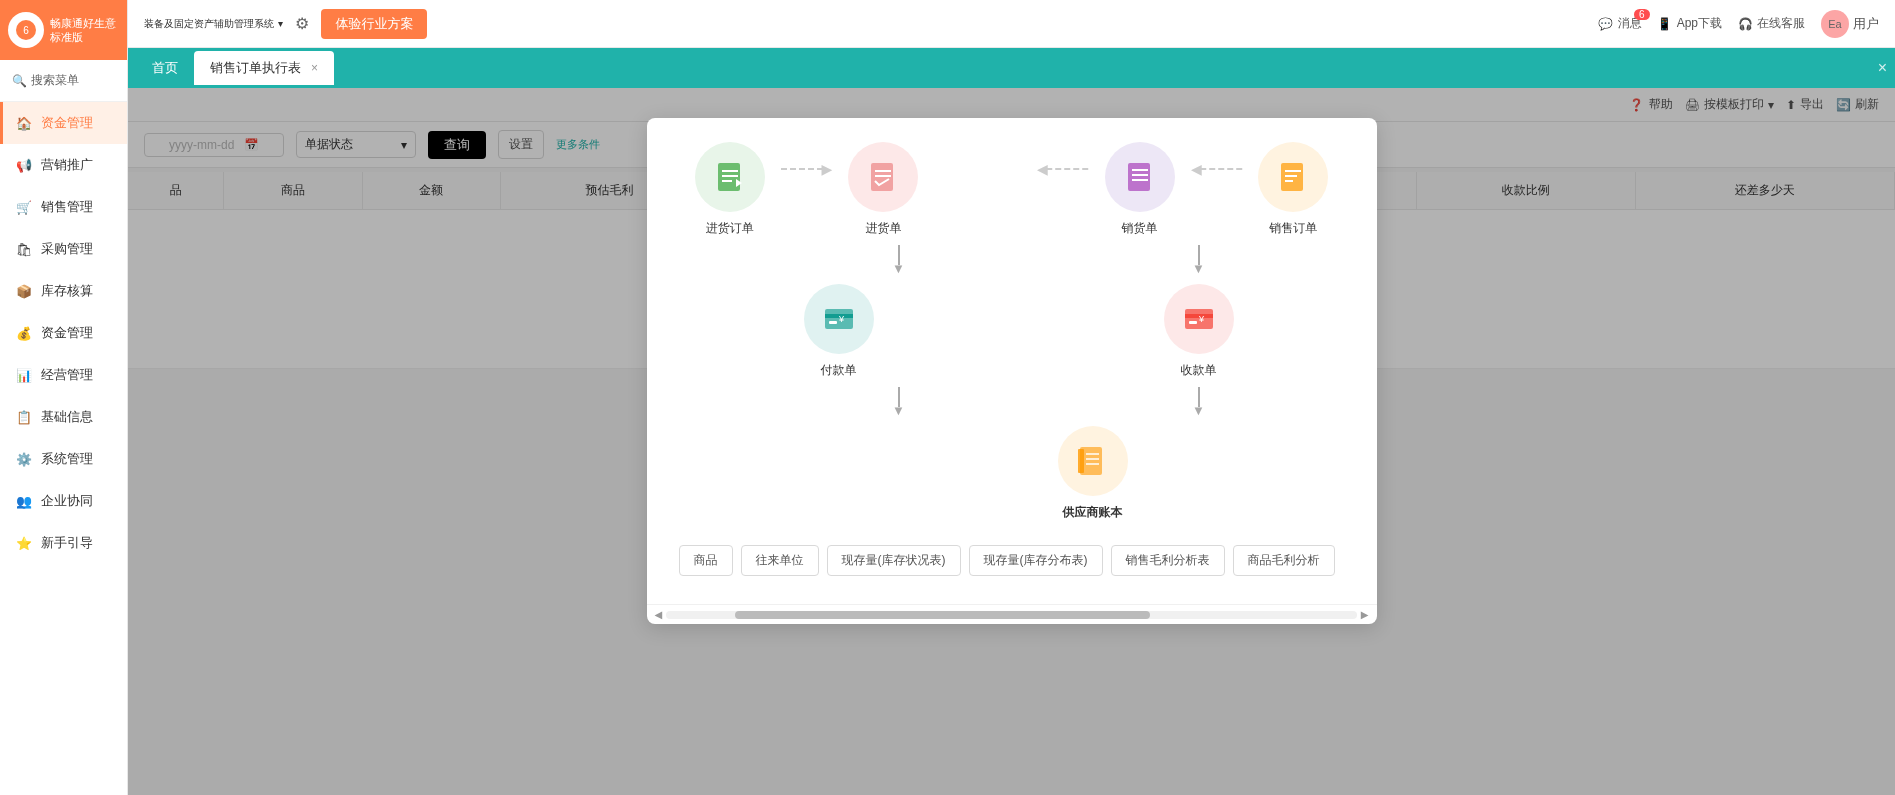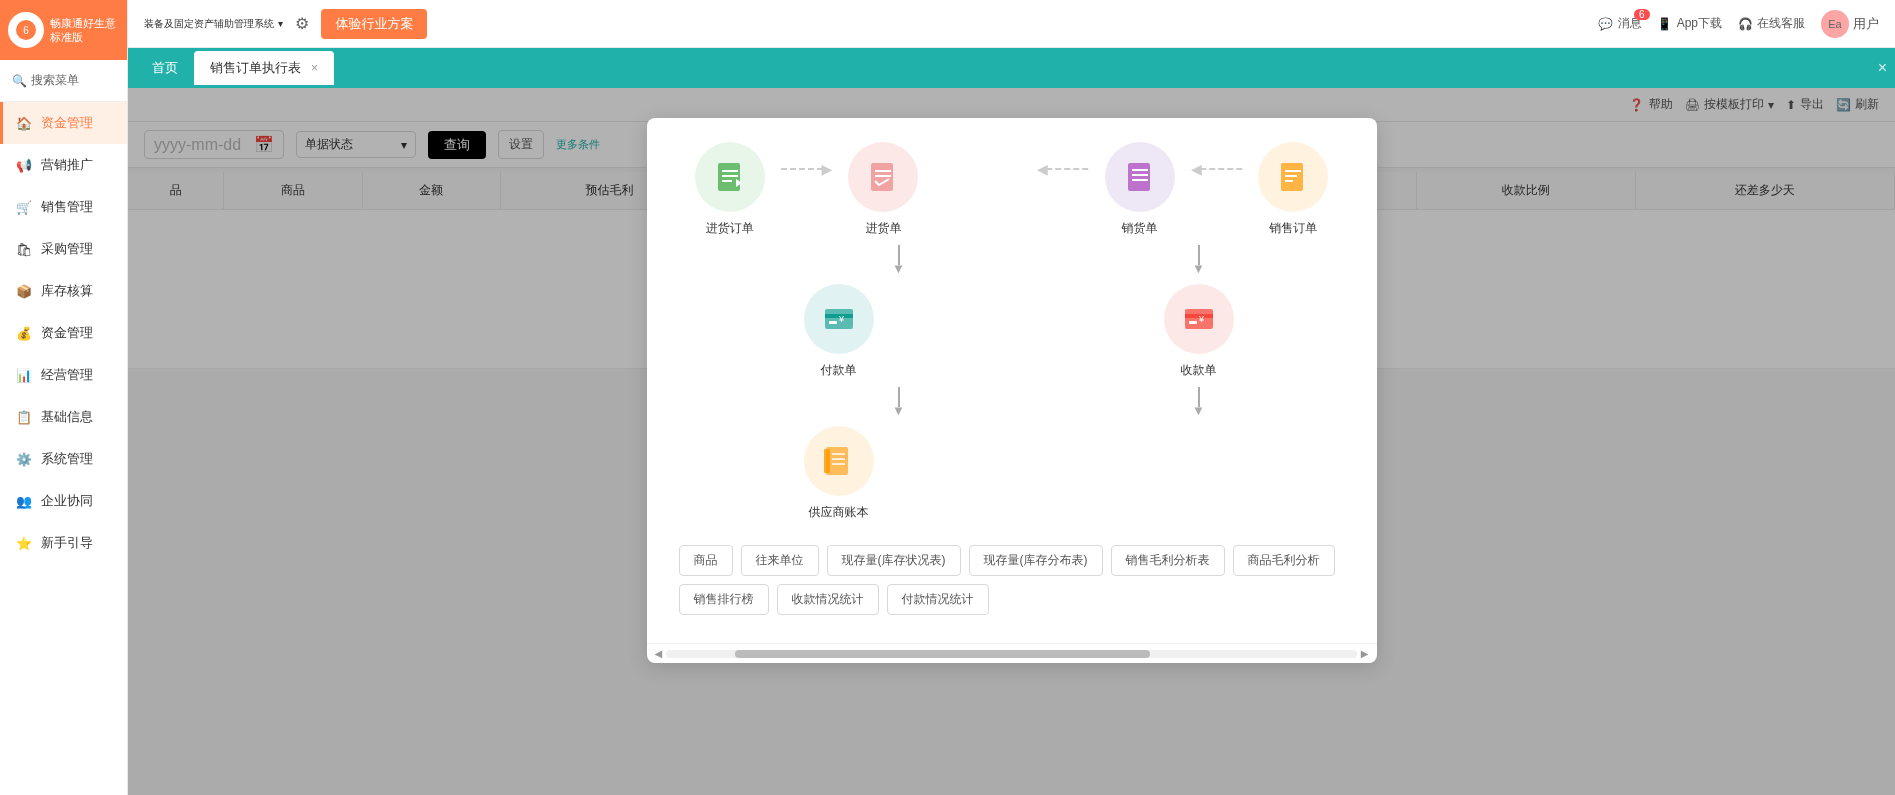--- a/index.html
+++ b/index.html
@@ -46,21 +46,21 @@
     
     .page-content { flex: 1; background: #f5f5f5; position: relative; overflow: hidden; }
 
     
     .content-toolbar { background: #fff; padding: 8px 16px; display: flex; align-items: center; gap: 16px; border-bottom: 1px solid #e8e8e8; }
     .toolbar-right { margin-left: auto; display: flex; gap: 12px; align-items: center; }
     .toolbar-btn { display: flex; align-items: center; gap: 4px; color: #555; font-size: 12px; cursor: pointer; }
 
     
     .filter-bar { background: #fff; padding: 8px 16px; display: flex; align-items: center; gap: 12px; border-bottom: 1px solid #e8e8e8; flex-wrap: wrap; }
-    .filter-date { border: 1px solid #d9d9d9; border-radius: 4px; padding: 4px 9px; font-size: 16px; color: #bbb; width: 140px; display: flex; align-items: center; gap: 4px; }
+    .filter-date { border: 1px solid #d9d9d9; border-radius: 4px; padding: 4px 24px; font-size: 12px; color: #bbb; width: 140px; display: flex; align-items: center; gap: 4px; }
     .filter-select { border: 1px solid #d9d9d9; border-radius: 4px; padding: 4px 8px; font-size: 12px; color: #333; min-width: 120px; display: flex; align-items: center; justify-content: space-between; }
     .filter-query-btn { background: #000000; color: #fff; border: none; border-radius: 4px; padding: 5px 16px; font-size: 13px; cursor: pointer; }
     .filter-set-btn { background: none; border: 1px solid #d9d9d9; border-radius: 4px; padding: 5px 10px; font-size: 12px; cursor: pointer; color: #555; }
     .filter-more { color: #20b2aa; font-size: 11px; cursor: pointer; }
 
     
     .table-container { background: #fff; overflow-x: auto; margin-top: 4px; }
     .data-table { width: 100%; border-collapse: collapse; font-size: 12px; }
     .data-table th { background: #fafafa; border-bottom: 1px solid #e8e8e8; border-right: 1px solid #e8e8e8; padding: 10px 8px; text-align: center; color: #333; font-weight: 500; white-space: nowrap; }
     .data-table td { border-bottom: 1px solid #f0f0f0; padding: 10px 8px; text-align: center; color: #555; }
@@ -400,21 +400,21 @@
                   <div style="border-left:2px solid #aaa;height:20px;"></div>
                   <div style="color:#aaa;margin-top:-4px;">▼</div>
                 </div>
                 <div style="width:120px;"></div>
                 <div style="width:120px;display:flex;flex-direction:column;align-items:center;margin-left:60px;">
                   <div style="border-left:2px solid #aaa;height:20px;"></div>
                   <div style="color:#aaa;margin-top:-4px;">▼</div>
                 </div>
               </div>
 
-              <div class="flow-row" style="justify-content:flex-start;padding-left:100px;gap:44px;">
+              <div class="flow-row" style="justify-content:flex-end;padding-left:100px;gap:32px;font-weight:bold;">
 
                 <div class="flow-node">
                   <div class="flow-circle orange-light">
                     <svg width="36" height="36" viewBox="0 0 36 36" fill="none">
                       <rect x="5" y="4" width="22" height="28" rx="2" fill="#ff9800" opacity="0.6"></rect>
                       <rect x="3" y="6" width="6" height="24" rx="1" fill="#ff9800" opacity="0.8"></rect>
                       <line x1="11" y1="11" x2="24" y2="11" stroke="white" stroke-width="1.5"></line>
                       <line x1="11" y1="16" x2="24" y2="16" stroke="white" stroke-width="1.5"></line>
                       <line x1="11" y1="21" x2="24" y2="21" stroke="white" stroke-width="1.5"></line>
                     </svg>
@@ -428,25 +428,20 @@
 
             <div class="common-funcs">
               <div class="func-buttons">
                 <button class="func-btn">商品</button>
                 <button class="func-btn">往来单位</button>
                 <button class="func-btn">现存量(库存状况表)</button>
                 <button class="func-btn">现存量(库存分布表)</button>
                 <button class="func-btn">销售毛利分析表</button>
                 <button class="func-btn">商品毛利分析</button>
               </div>
-              <div class="func-buttons">
-                <button class="func-btn">销售排行榜</button>
-                <button class="func-btn">收款情况统计</button>
-                <button class="func-btn">付款情况统计</button>
-              </div>
             </div>
           </div>
 
           <div class="modal-scrollbar">
             <span class="scrollbar-arrow">◀</span>
             <div class="scrollbar-track">
               <div class="scrollbar-thumb"></div>
             </div>
             <span class="scrollbar-arrow">▶</span>
           </div>

